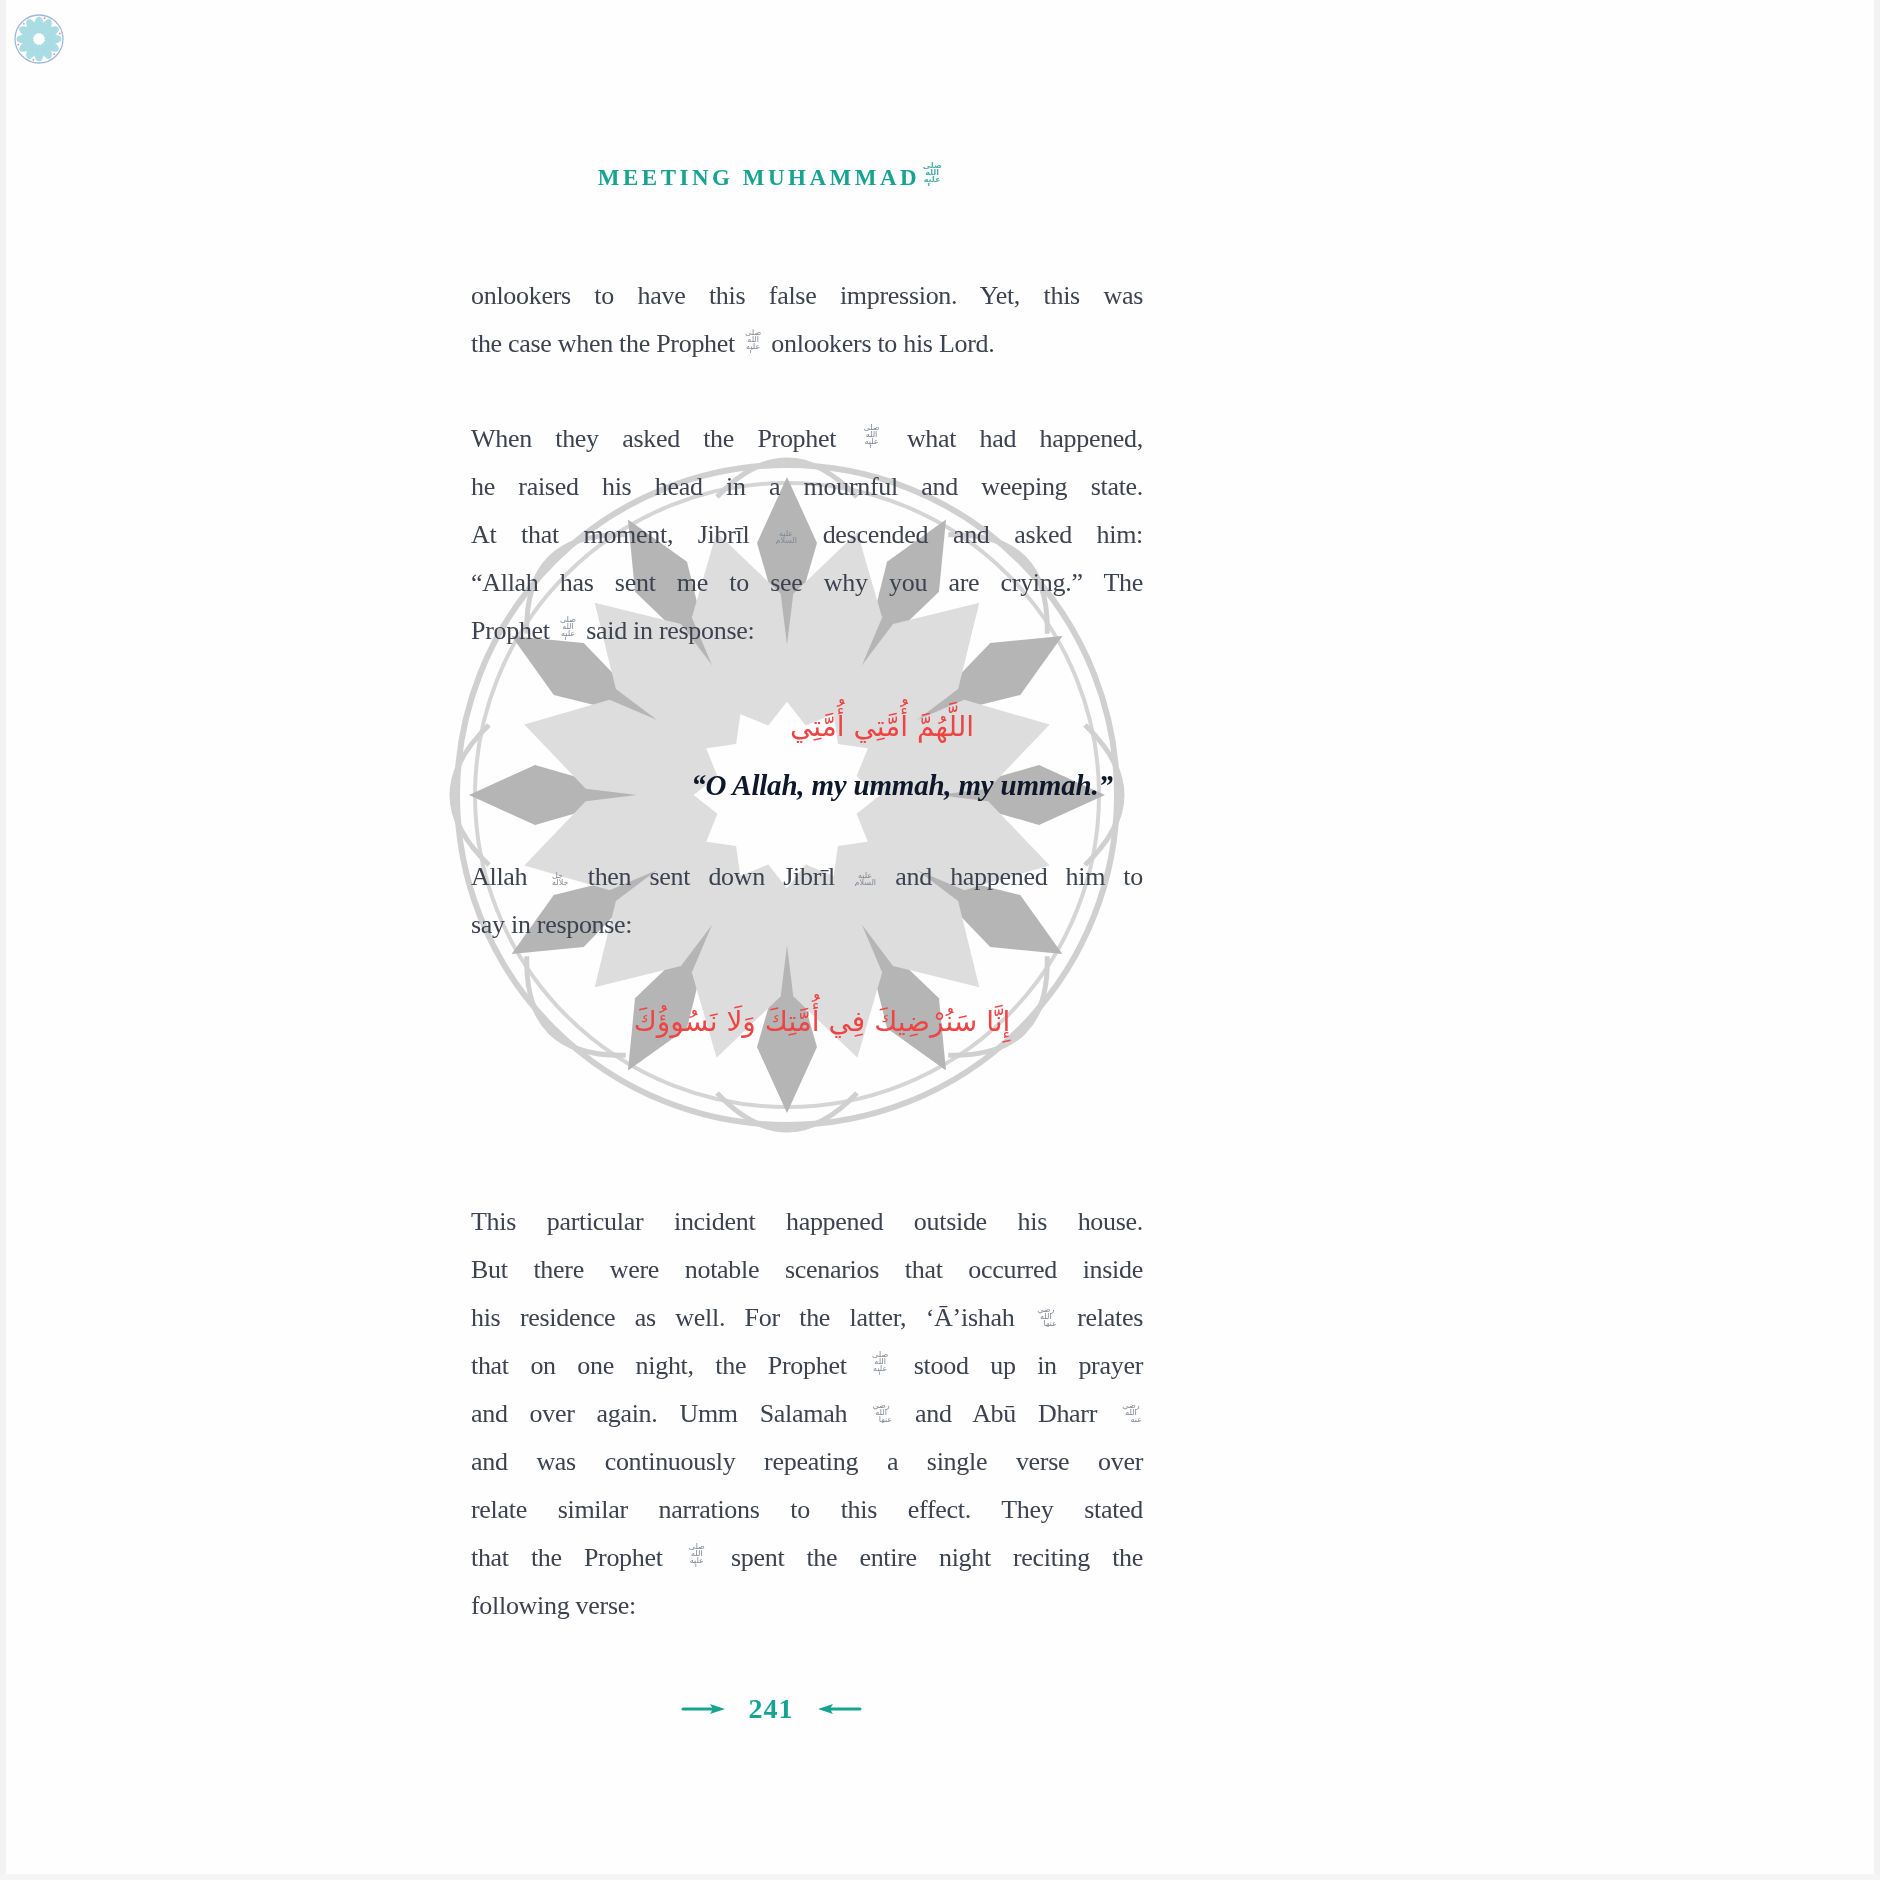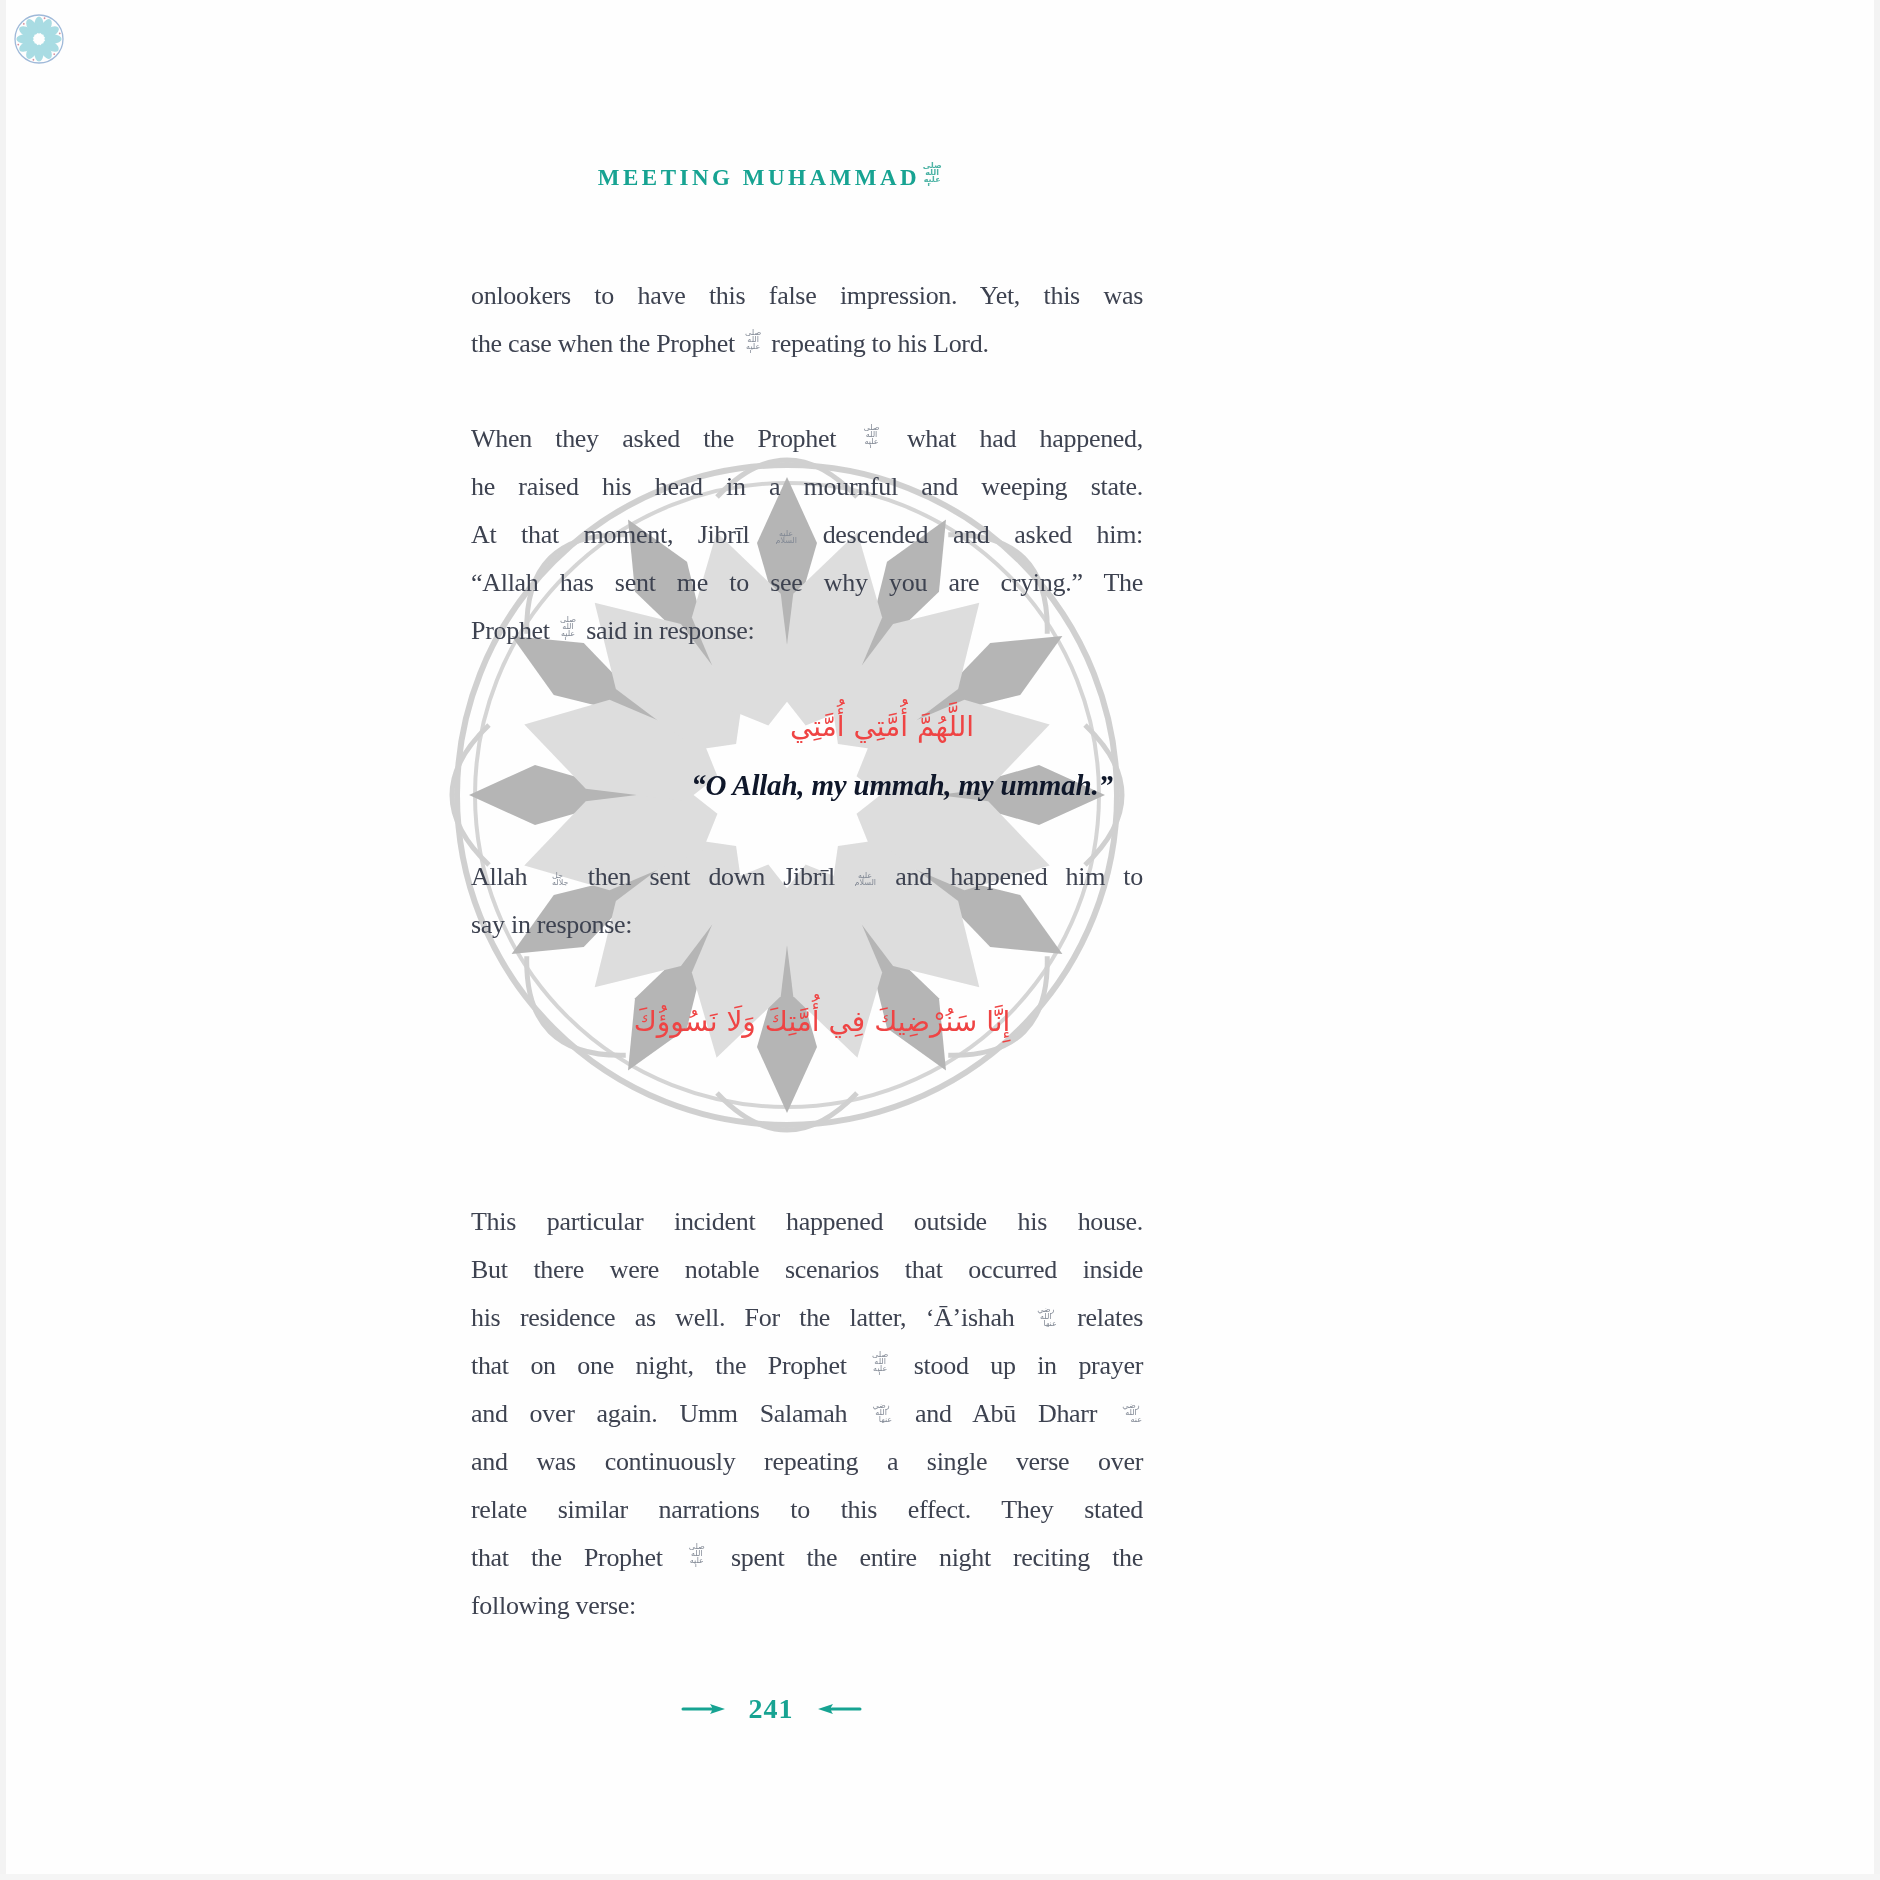--- a/index.html
+++ b/index.html
@@ -118,21 +118,21 @@
   </svg>
 
   <div class="column">
 
     <div class="chapter-header">
       <span>MEETING MUHAMMAD</span><span class="hon">صلى الله عليه وسلم</span>
     </div>
 
     <div class="block body" style="top: 272px;">
         <div class="line just"><span>onlookers to have this false impression. Yet, this was</span></div>
-        <div class="line last"><span>the case when the Prophet </span><span class="hon">صلى الله عليه وسلم</span><span> repeating to his Lord.</span></div>
+        <div class="line last"><span>the case when the Prophet </span><span class="hon">صلى الله عليه وسلم</span><span> onlookers to his Lord.</span></div>
       </div>
       <div class="block body" style="top: 415px;">
         <div class="line just"><span>When they asked the Prophet </span><span class="hon">صلى الله عليه وسلم</span><span> what had happened,</span></div>
         <div class="line just"><span>he raised his head in a mournful and weeping state.</span></div>
         <div class="line just"><span>At that moment, Jibrīl </span><span class="hon">عليه السلام</span><span> descended and asked him:</span></div>
         <div class="line just"><span>“Allah has sent me to see why you are crying.” The</span></div>
         <div class="line last"><span>Prophet </span><span class="hon">صلى الله عليه وسلم</span><span> said in response:</span></div>
       </div>
       <div class="block arabic" style="top: 700px; transform: translateX(75px);">
         <div class="line"><span>اللَّهُمَّ أُمَّتِي أُمَّتِي</span></div>

